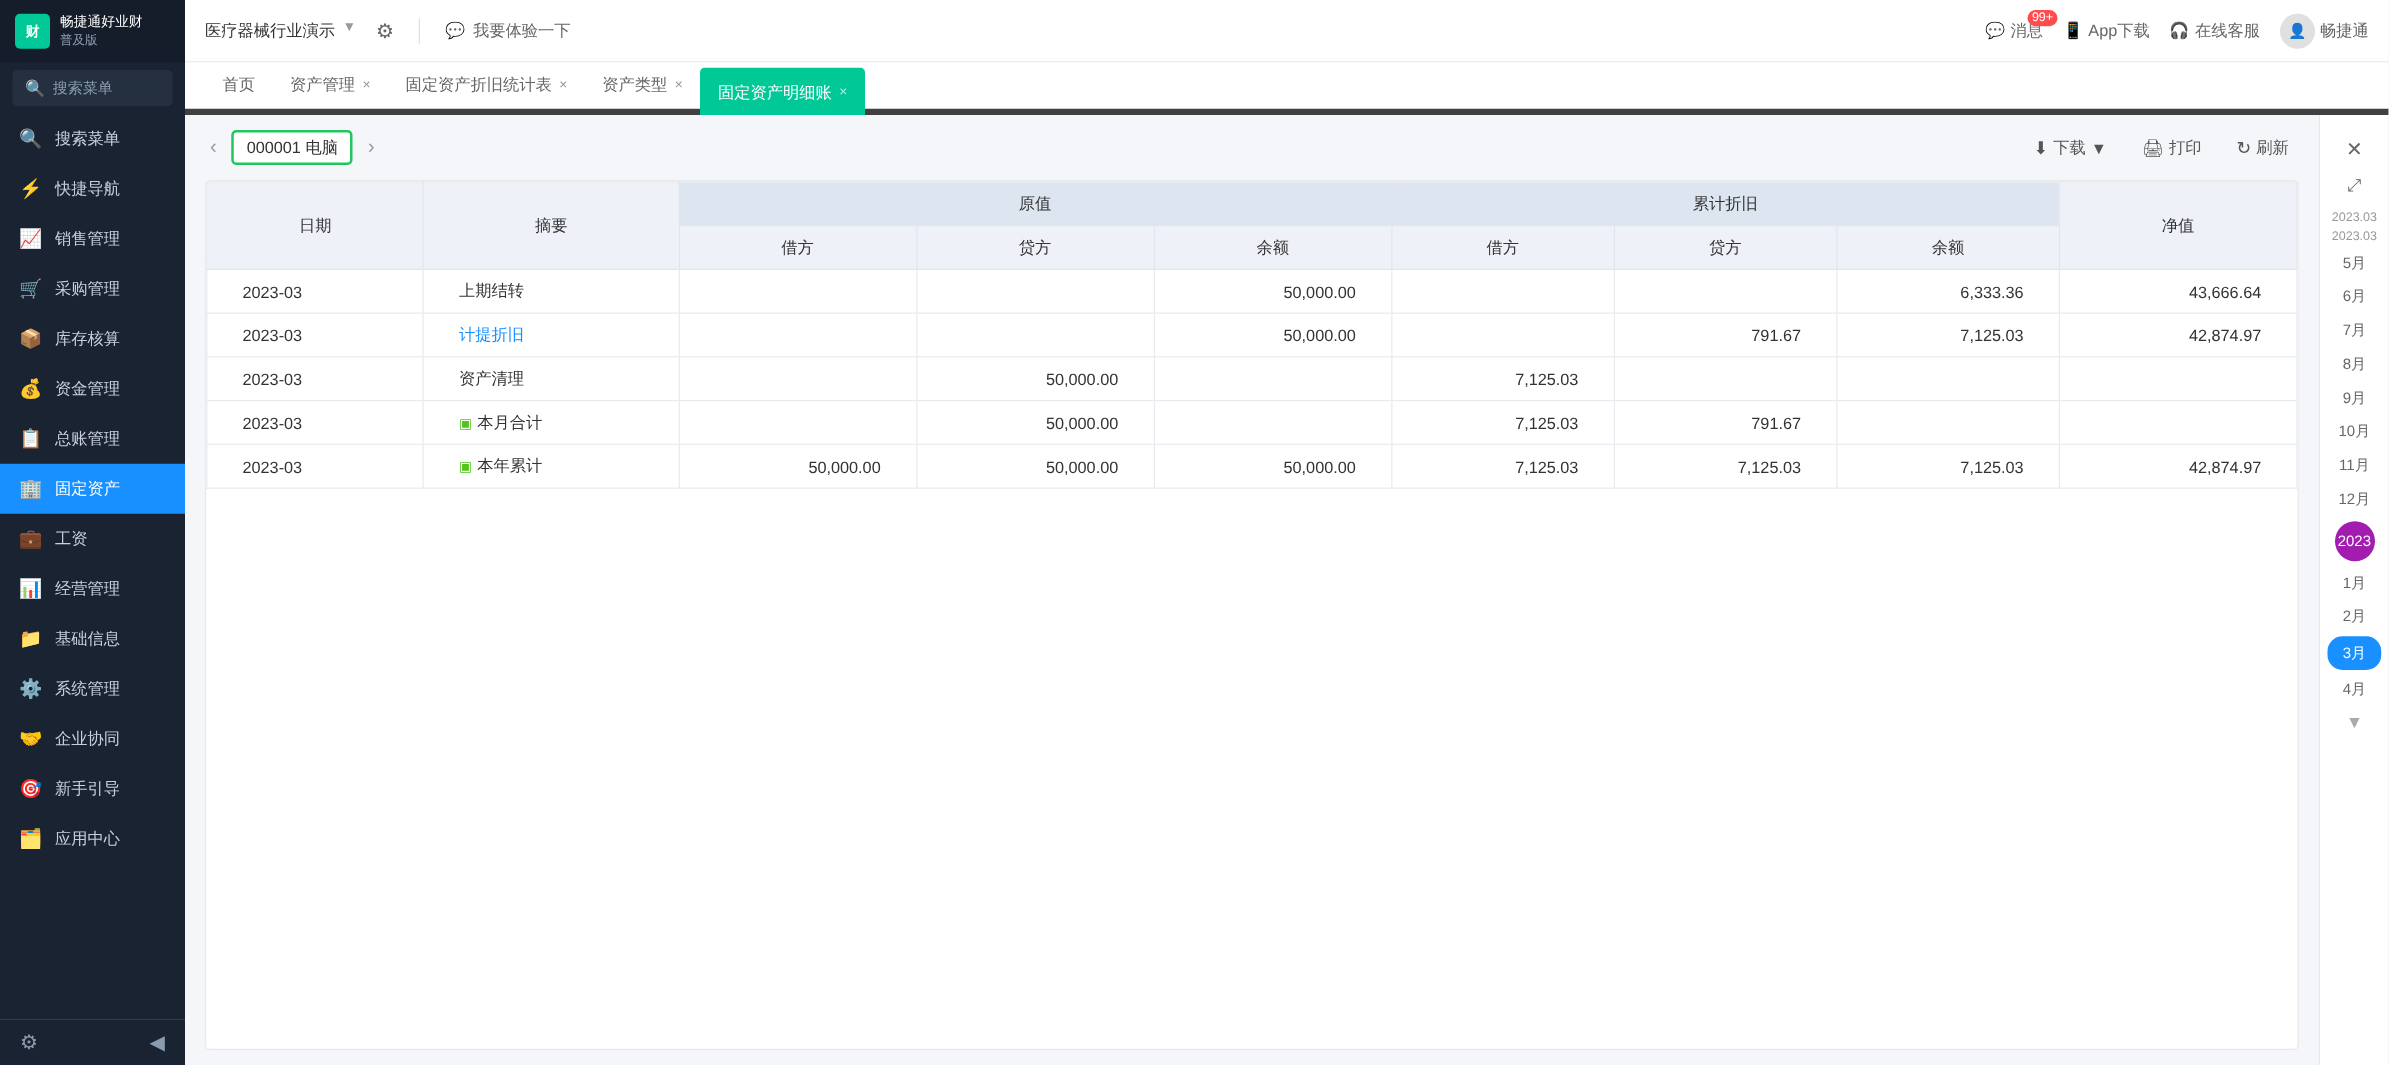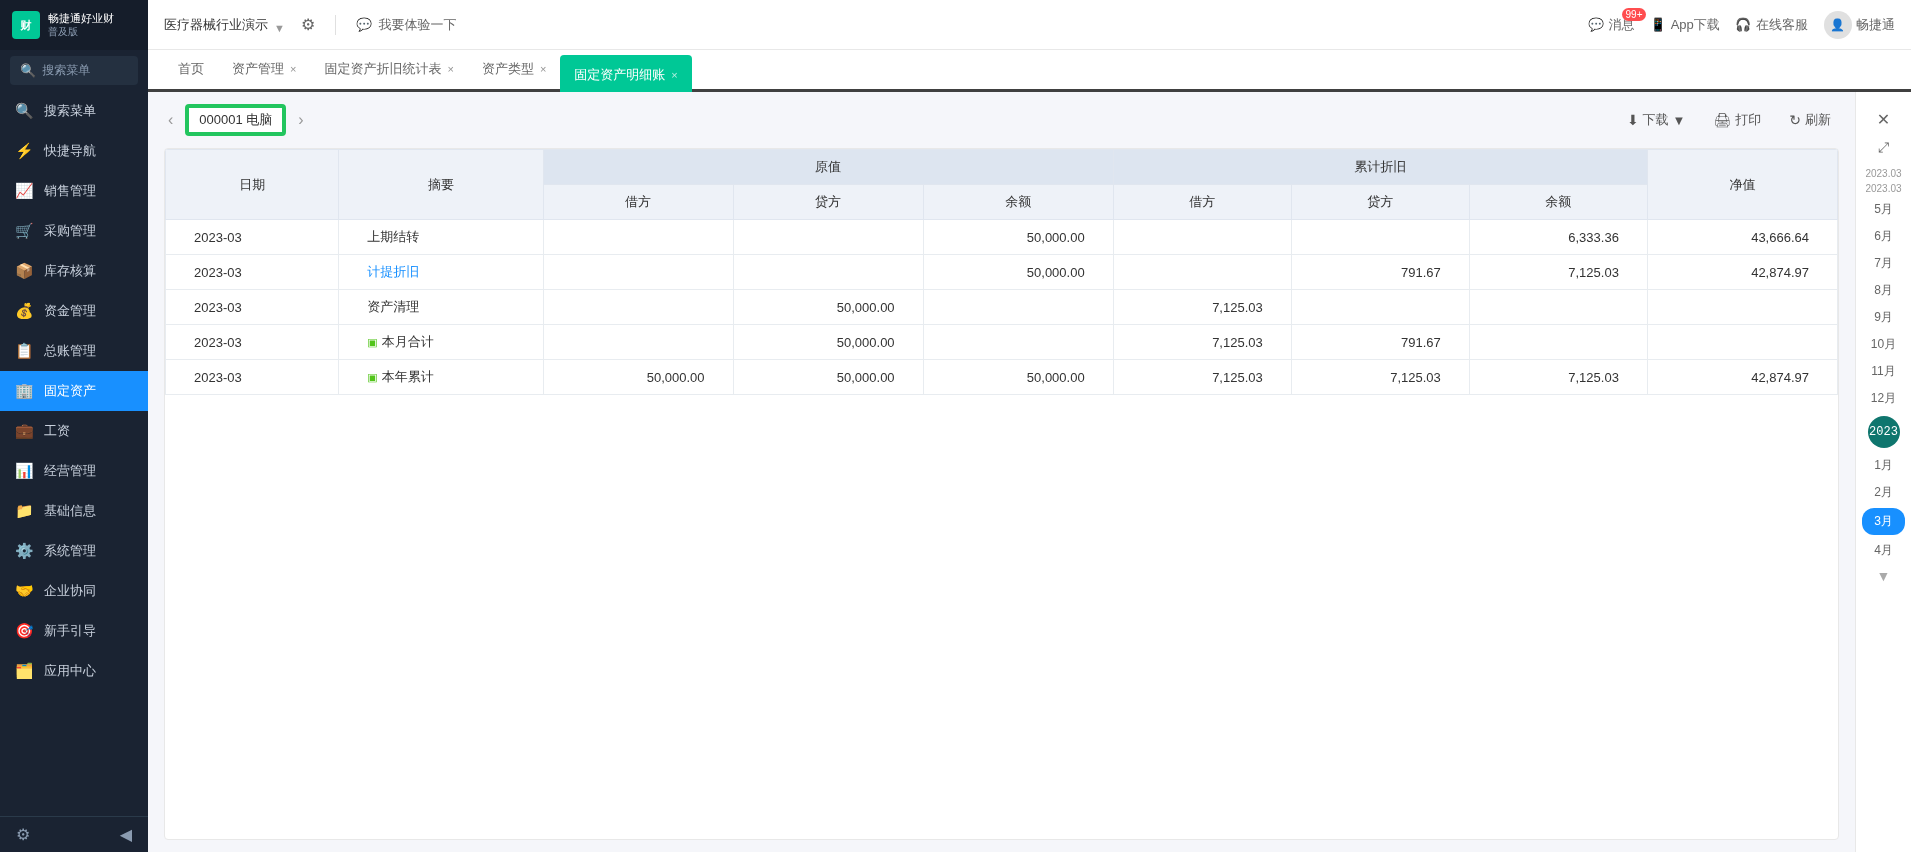--- a/index.html
+++ b/index.html
@@ -64,34 +64,34 @@
     .topbar {
       background: #fff;
       height: 50px;
       display: flex;
       align-items: center;
       padding: 0 16px;
       border-bottom: 1px solid #e8e8e8;
       gap: 12px;
       flex-shrink: 0;
     }
-    .topbar-company { display: flex; align-items: flex-end; gap: 6px; font-size: 13px; color: #333; cursor: pointer; }
+    .topbar-company { display: flex; align-items: flex-start; gap: 6px; font-size: 13px; color: #333; cursor: pointer; }
     .topbar-company-arrow { color: #999; font-size: 11px; }
     .topbar-settings { color: #666; font-size: 16px; cursor: pointer; margin-left: 4px; }
     .topbar-divider { width: 1px; height: 20px; background: #e0e0e0; margin: 0 8px; }
     .topbar-experience { display: flex; align-items: center; gap: 6px; color: #666; font-size: 13px; cursor: pointer; }
     .topbar-right { margin-left: auto; display: flex; align-items: center; gap: 16px; }
     .topbar-badge-wrap { position: relative; display: flex; align-items: center; gap: 4px; cursor: pointer; color: #666; font-size: 13px; }
     .badge-red { background: #ff4d4f; color: #fff; border-radius: 10px; font-size: 10px; padding: 1px 4px; position: absolute; top: -8px; right: -12px; min-width: 18px; text-align: center; }
     .topbar-avatar { width: 28px; height: 28px; border-radius: 50%; background: #e0e0e0; display: flex; align-items: center; justify-content: center; font-size: 12px; color: #666; }
 
     
     .tabbar {
       background: #fff;
-      border-bottom: 3px solid #404040;
+      border-bottom: 5px solid #404040;
       display: flex;
       align-items: center;
       padding: 0 16px;
       gap: 0;
       height: 42px;
       flex-shrink: 0;
     }
     .tab {
       padding: 0 14px;
       height: 42px;
@@ -112,21 +112,21 @@
     .content-main { flex: 1; overflow: hidden; display: flex; flex-direction: column; padding: 12px 16px; }
 
     
     .toolbar-row {
       display: flex; align-items: center; justify-content: space-between;
       margin-bottom: 12px;
     }
     .nav-asset { display: flex; align-items: center; gap: 8px; }
     .nav-arrow { color: #999; cursor: pointer; font-size: 16px; padding: 2px 4px; }
     .nav-asset-tag {
-      border: 4px solid #22c55e;
+      border: 2px solid #22c55e;
       border-radius: 4px;
       padding: 3px 10px;
       font-size: 13px;
       background: #fff;
       color: #333;
     }
     .toolbar-actions { display: flex; align-items: center; gap: 12px; }
     .toolbar-btn {
       display: flex; align-items: center; gap: 4px;
       color: #555; font-size: 13px; cursor: pointer;
@@ -197,27 +197,26 @@
     .timeline-item.active-month {
       background: #1890ff;
       color: #fff;
       border-radius: 12px;
       margin: 2px 6px;
       width: calc(100% - 12px);
     }
     .timeline-circle {
       width: 32px; height: 32px;
       border-radius: 50%;
-      background: #0f766e;
+      background: #a21caf;
       color: #fff;
       display: flex; align-items: center; justify-content: center;
       font-size: 12px;
       margin: 4px auto;
       cursor: pointer;
-      font-family: Liberation Mono, monospace;
     }
     .timeline-arrow { font-size: 14px; color: #aaa; cursor: pointer; padding: 4px; }
   </style>
 </head>
 <body>
 
 <div class="sidebar">
   <div class="sidebar-header">
     <div class="sidebar-logo-icon">财</div>
     <div>

